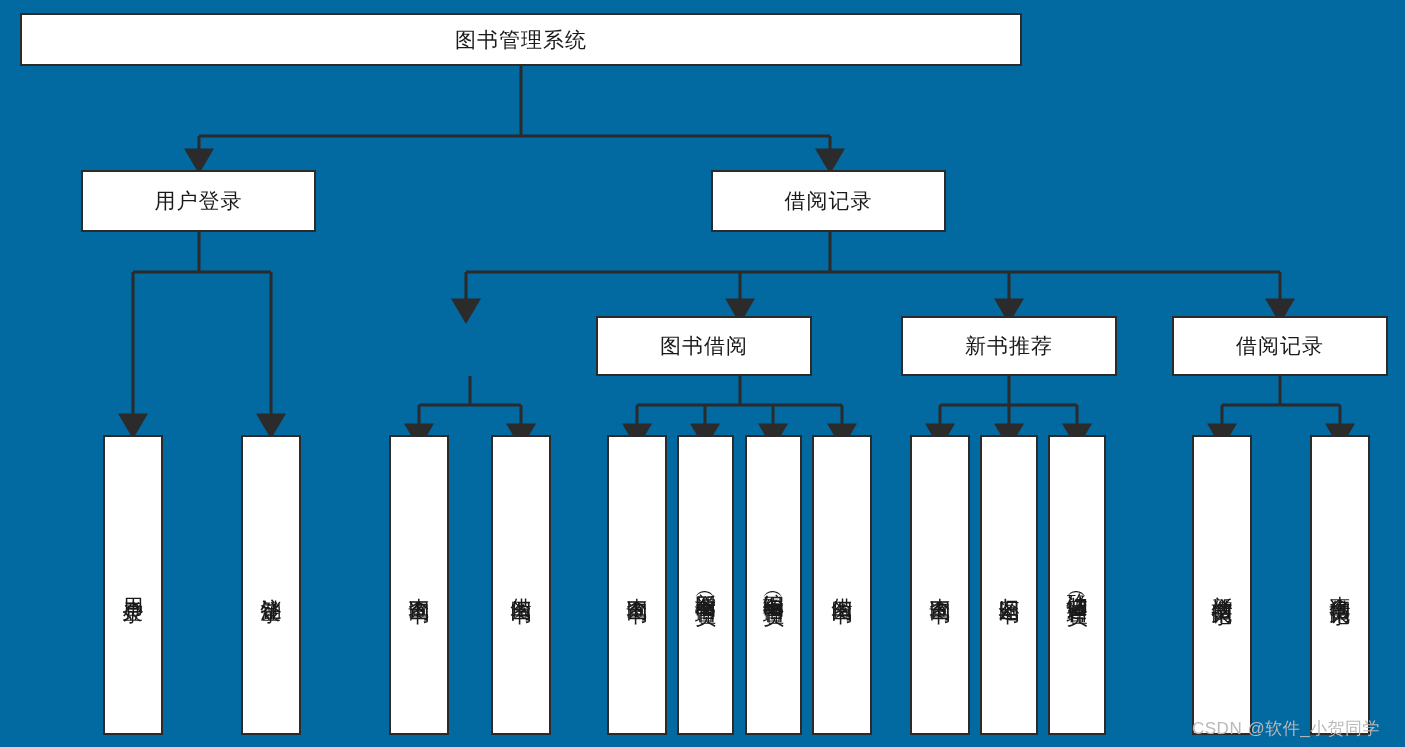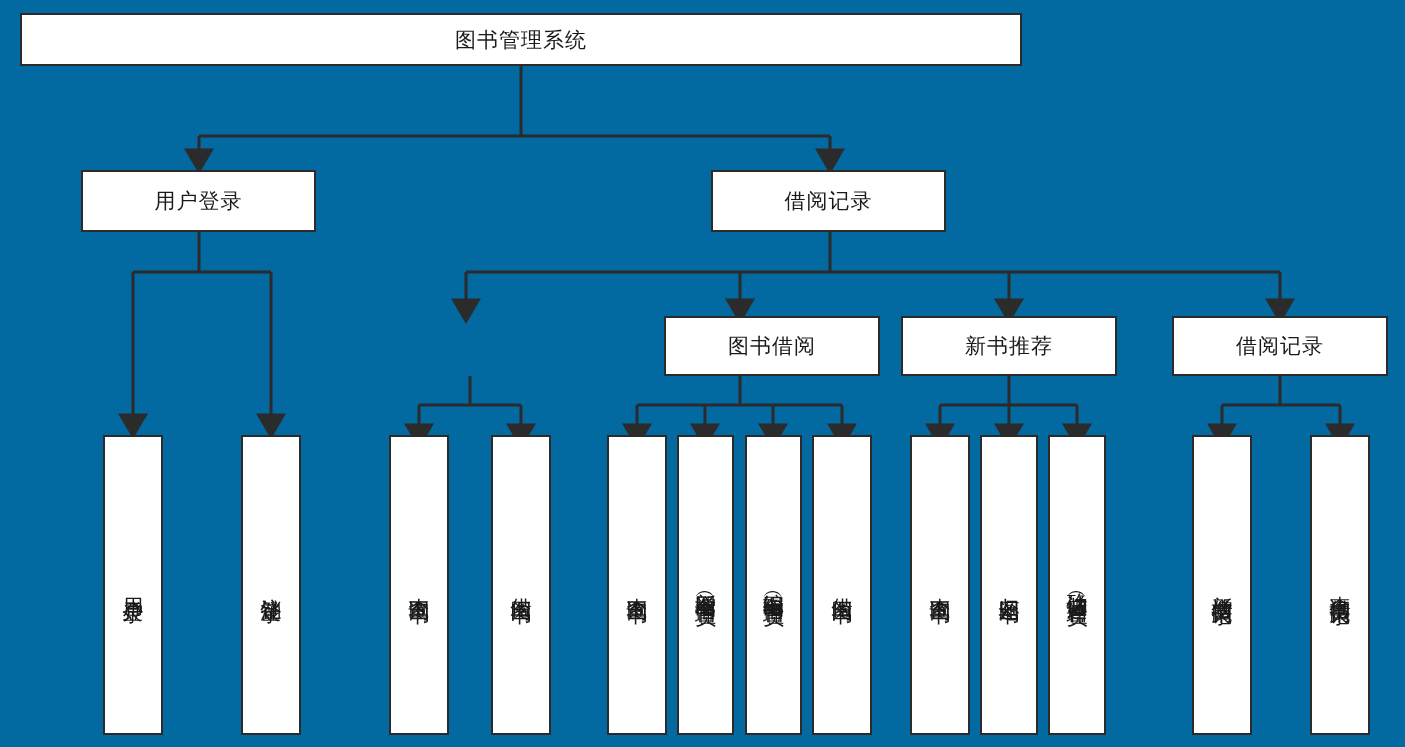--- a/index.html
+++ b/index.html
@@ -121,21 +121,21 @@
     <span>图书管理系统</span>
   </div>
 
   <div class="node horiz" style="left:81px; top:170px; width:235px; height:62px;">
     <span>用户登录</span>
   </div>
   <div class="node horiz" style="left:711px; top:170px; width:235px; height:62px;">
     <span>借阅记录</span>
   </div>
 
-  <div class="node horiz" style="left:664px; top:316px; width:216px; height:60px;">
+  <div class="node horiz" style="left:596px; top:316px; width:216px; height:60px;">
     <span>图书借阅</span>
   </div>
   <div class="node horiz" style="left:901px; top:316px; width:216px; height:60px;">
     <span>新书推荐</span>
   </div>
   <div class="node horiz" style="left:1172px; top:316px; width:216px; height:60px;font-family:Liberation Serif, serif;">
     <span>借阅记录</span>
   </div>
 
   <div class="node vert" style="left:103px; top:435px; width:60px; height:300px;">
@@ -175,14 +175,15 @@
     <span class="vlabel">确认归还（管理员）</span>
   </div>
 
   <div class="node vert" style="left:1192px; top:435px; width:60px; height:300px;">
     <span class="vlabel">新增借阅记录</span>
   </div>
   <div class="node vert" style="left:1310px; top:435px; width:60px; height:300px;">
     <span class="vlabel">查询借阅记录</span>
   </div>
 
+  <div class="watermark" style="left:1192px; top:717px;">CSDN @软件_小贺同学</div>
 
 </div>
 
 </body></html>

